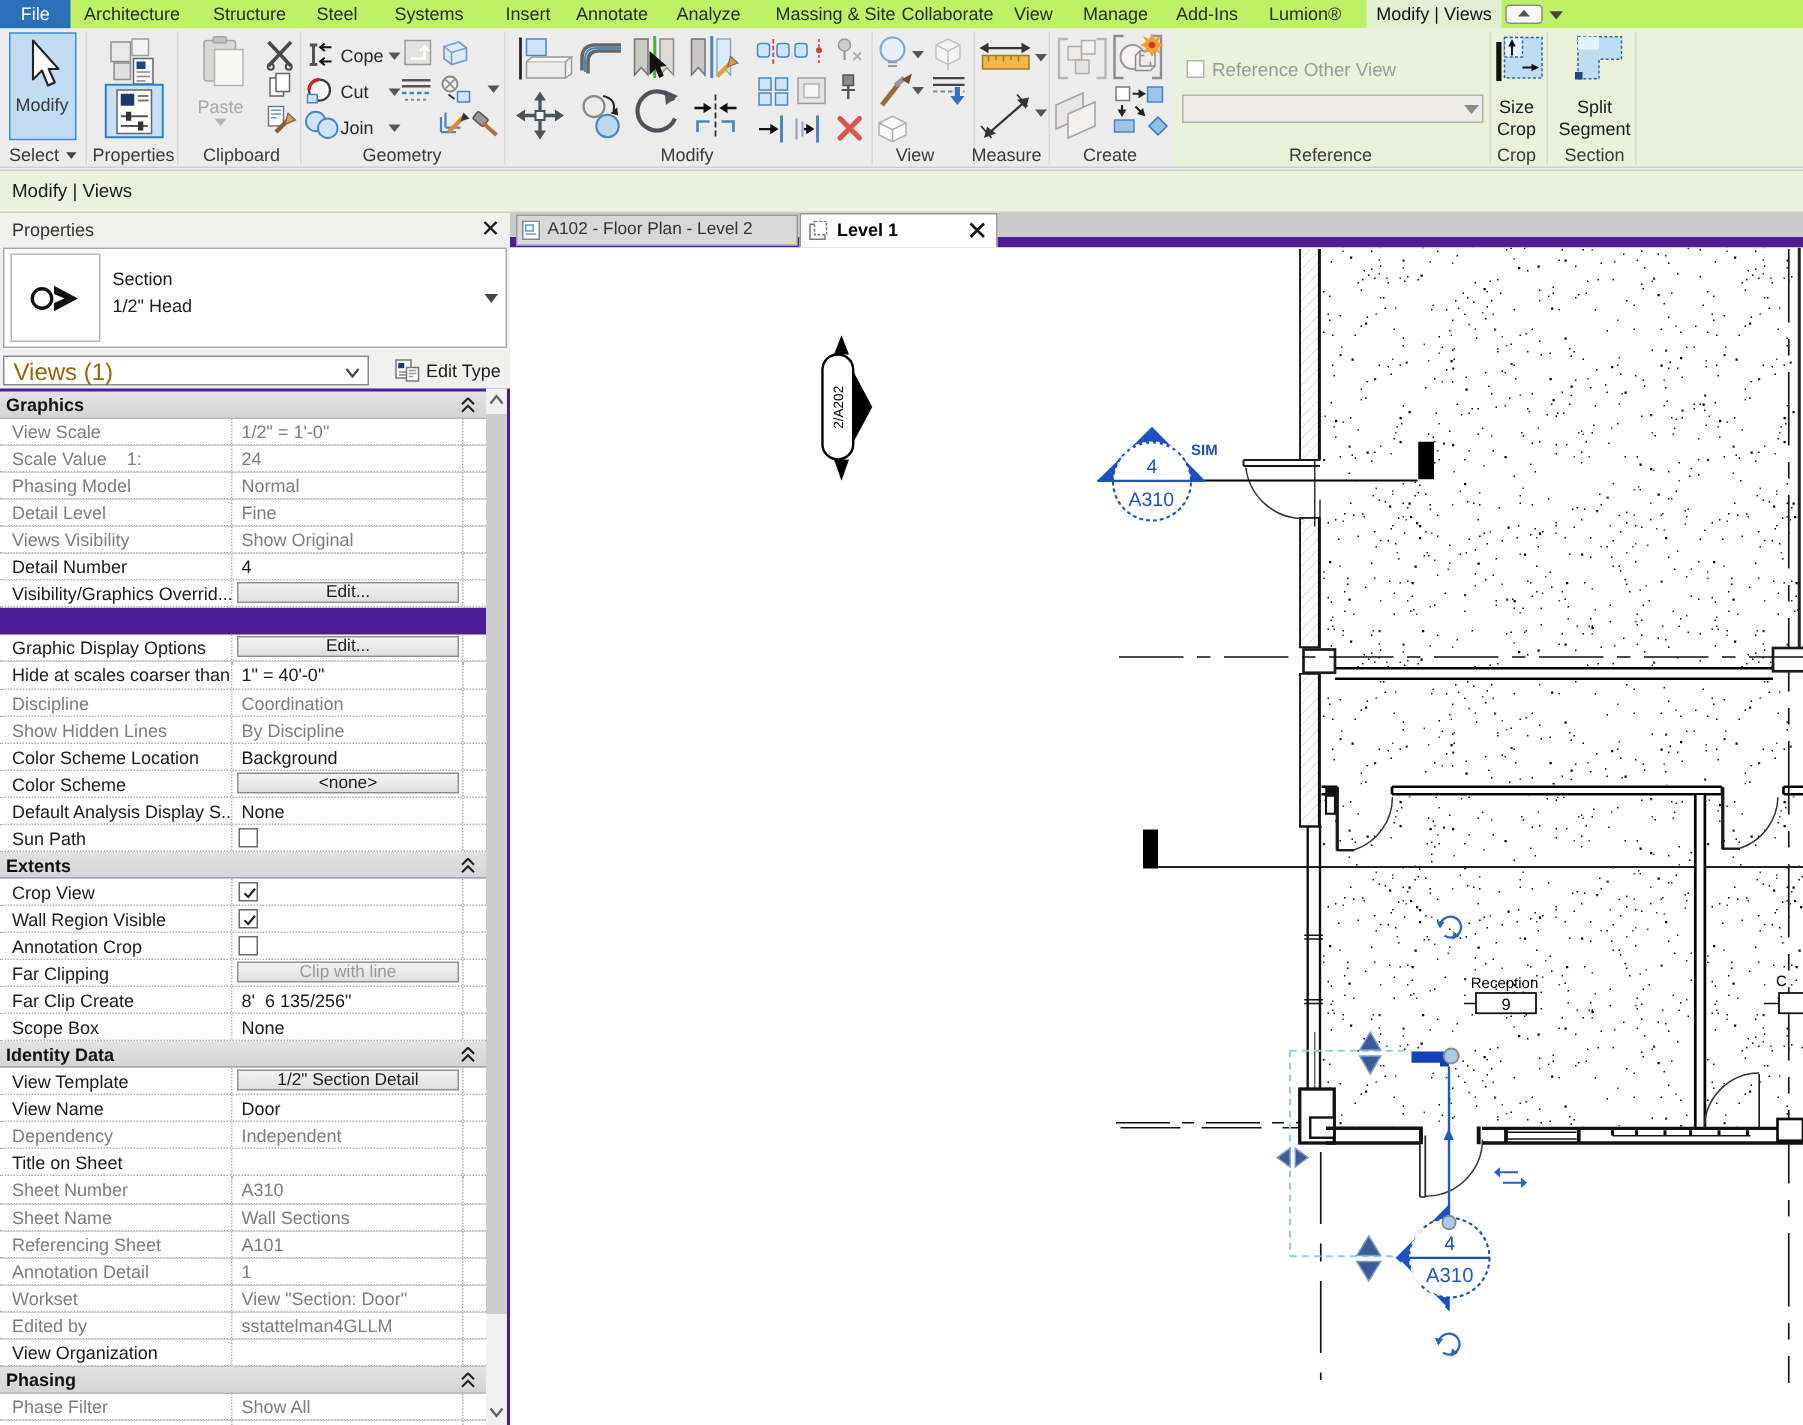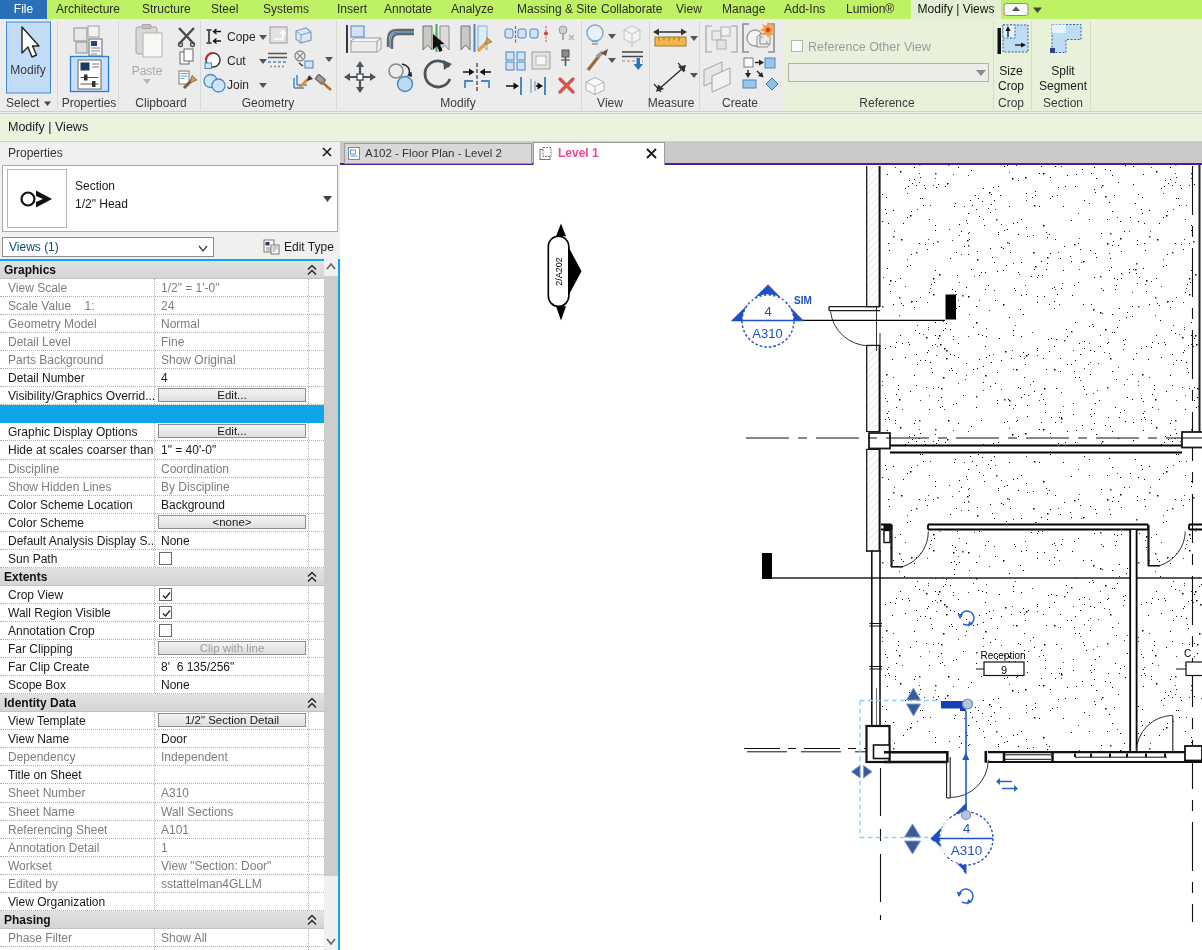--- a/index.html
+++ b/index.html
@@ -10,40 +10,40 @@
 
 #ribbon{position:absolute;left:0;top:19px;width:1202px;height:93px;background:#ececec}
 #modbar{position:absolute;left:0;top:113px;width:1202px;height:29px;background:#e9f3dd;border-top:1px solid #cfcfcf;border-bottom:1px solid #c9d6ba}
 #modbar span{position:absolute;left:8px;top:6px;font-size:12.5px;color:#1a1a1a}
 
 #props{position:absolute;left:0;top:142px;width:340px;height:808px;background:#f0f0ee}
 #phead{position:absolute;left:0;top:0;width:340px;height:22px;background:#f0f0ee;font-size:12px;color:#333}
 #phead .x{position:absolute;right:6px;top:3px;font-size:13px;color:#111}
 #typesel{position:absolute;left:2px;top:23px;width:336px;height:67px;background:#fff;border:1px solid #a8a8a8}
 #typebox{position:absolute;left:4px;top:3px;width:60px;height:59px;background:#fff;border:1px solid #b5b5b5}
-#viewsel{position:absolute;left:2px;top:95px;width:212px;height:20px;background:#fff;border:1px solid #878d96;font-size:12px;color:#0c4a6e}
+#viewsel{position:absolute;left:2px;top:95px;width:244px;height:20px;background:#fff;border:1px solid #878d96;font-size:16px;color:#a16207}
 #edittype{position:absolute;left:263px;top:96px;width:75px;height:20px;font-size:12px;color:#1a1a1a}
-#ptable{position:absolute;left:0;top:117px;width:340px;height:691px;background:#0ea5e9;overflow:hidden}
+#ptable{position:absolute;left:0;top:117px;width:340px;height:691px;background:#4c1d95;overflow:hidden}
 .pr{position:absolute;left:0;width:324px;border-bottom:1px dotted #b0b0b0;background:#fff}
 .pl{position:absolute;left:0;top:0;bottom:0;width:155px;padding:2px 0 0 8px;font-size:12px;color:#1a1a1a;border-right:1px dotted #b0b0b0;white-space:nowrap;overflow:hidden}
 .pv{position:absolute;left:156px;top:0;bottom:0;width:153px;padding:2px 0 0 5px;font-size:12px;color:#1a1a1a;border-right:1px dotted #b0b0b0;white-space:nowrap;overflow:hidden}
 .pf{position:absolute;left:310px;top:0;bottom:0;width:14px}
 .g{color:#7d7d7d}
 .ph{position:absolute;left:0;width:324px;background:linear-gradient(#e2e2e2,#d5d5d5);border-bottom:1px solid #c2c2c2}
 .phl{position:absolute;left:4px;top:2px;font-size:12px;font-weight:bold;color:#111}
 .pbtn{position:absolute;left:2px;top:1px;width:148px;height:14px;background:linear-gradient(#f4f4f4,#dedede);border:1px solid #8f8f8f;font-size:11.5px;color:#1a1a1a;text-align:center;line-height:13px}
 .pbtn.dis{color:#9b9b9b}
 .pchk{position:absolute;left:3px;top:2px;width:13px;height:13px;background:#fff;border:1px solid #6a6a6a}
 #pscroll{position:absolute;left:324px;top:117px;width:14px;height:691px;background:#f0f0f0}
 #pthumb{position:absolute;left:0;top:17px;width:14px;height:600px;background:#cdcdcd}
 
 #canvaswrap{position:absolute;left:340px;top:142px;width:862px;height:808px;background:#c9c9c9}
-#docbar{position:absolute;left:0;top:0;width:862px;height:23px;background:#c9c9c9;border-bottom:2px solid #4c1d95}
+#docbar{position:absolute;left:0;top:0;width:862px;height:23px;background:#c9c9c9;border-bottom:7px solid #4c1d95}
 #tab1{position:absolute;left:4px;top:1px;width:188px;height:21px;background:#d8d8d8;border:1px solid #9a9a9a;font-size:11.5px;color:#333}
-#tab2{position:absolute;left:193px;top:0px;width:132px;height:23px;background:#fff;border:1px solid #9a9a9a;border-bottom:none;font-size:12px;font-weight:bold;color:#ec4899}
+#tab2{position:absolute;left:193px;top:0px;width:132px;height:23px;background:#fff;border:1px solid #9a9a9a;border-bottom:none;font-size:12px;font-weight:bold;color:#000000}
 #canvas{position:absolute;left:0;top:23px;width:862px;height:785px;background:#fff}
 </style></head><body>
 
 <div id="tabbar">
   <div id="filetab">File</div>
   <div class="t" style="left:56px">Architecture</div>
     <div class="t" style="left:142px">Structure</div>
     <div class="t" style="left:211px">Steel</div>
     <div class="t" style="left:263px">Systems</div>
     <div class="t" style="left:337px">Insert</div>
@@ -321,31 +321,31 @@
         <div class="pl g">View Scale</div>
         <div class="pv g">1/2" = 1'-0"</div>
         <div class="pf"></div>
       </div>
       <div class="pr" style="top:38px;height:18px">
         <div class="pl g">Scale Value&nbsp;&nbsp;&nbsp; 1:</div>
         <div class="pv g">24</div>
         <div class="pf"></div>
       </div>
       <div class="pr" style="top:56px;height:18px">
-        <div class="pl g">Geometry Model</div>
+        <div class="pl g">Phasing Model</div>
         <div class="pv g">Normal</div>
         <div class="pf"></div>
       </div>
       <div class="pr" style="top:74px;height:18px">
         <div class="pl g">Detail Level</div>
         <div class="pv g">Fine</div>
         <div class="pf"></div>
       </div>
       <div class="pr" style="top:92px;height:18px">
-        <div class="pl g">Parts Background</div>
+        <div class="pl g">Views Visibility</div>
         <div class="pv g">Show Original</div>
         <div class="pf"></div>
       </div>
       <div class="pr" style="top:110px;height:18px">
         <div class="pl">Detail Number</div>
         <div class="pv">4</div>
         <div class="pf"></div>
       </div>
       <div class="pr" style="top:128px;height:18px">
         <div class="pl">Rotation on Sheet</div>

